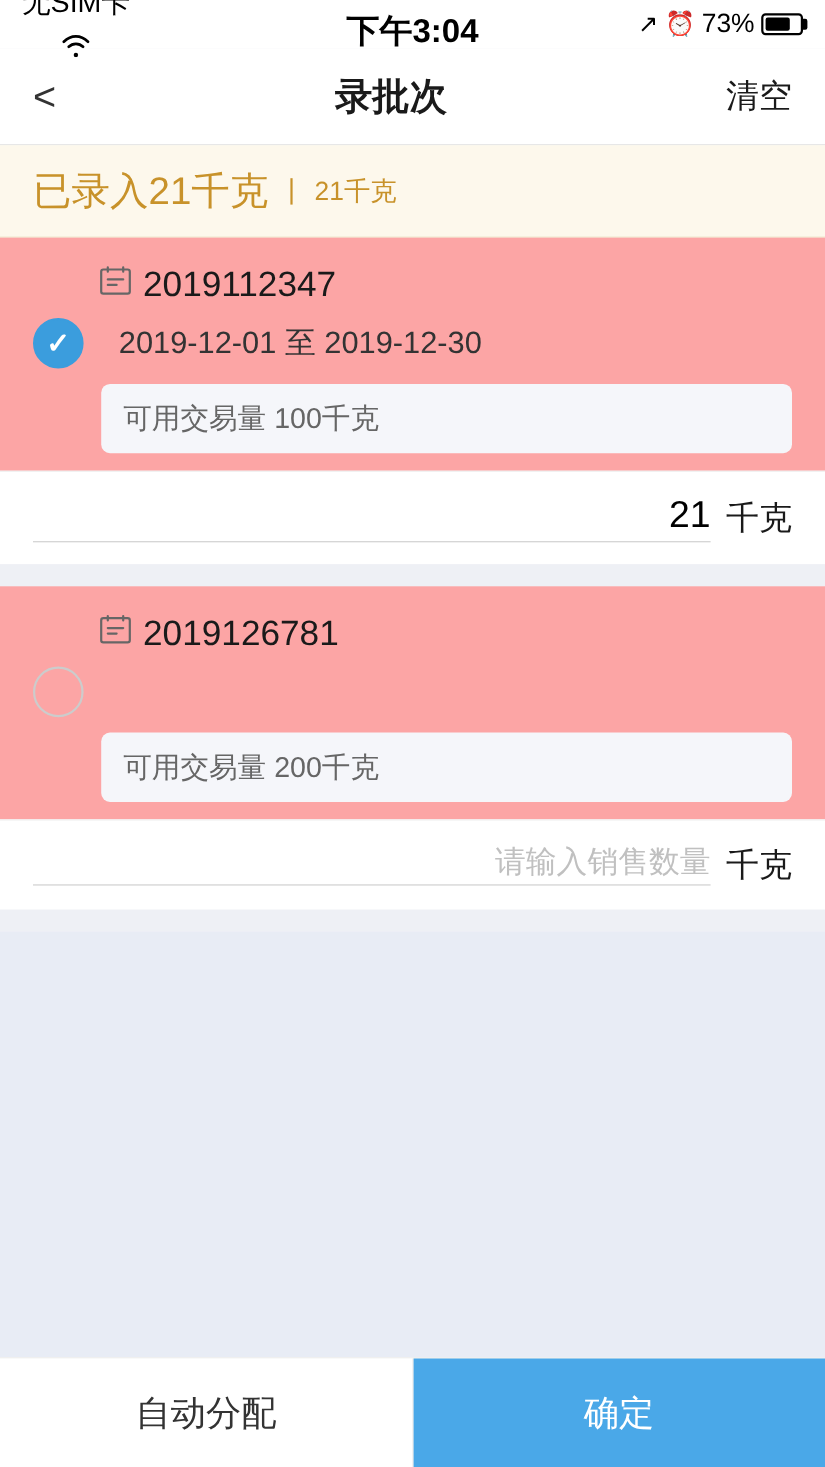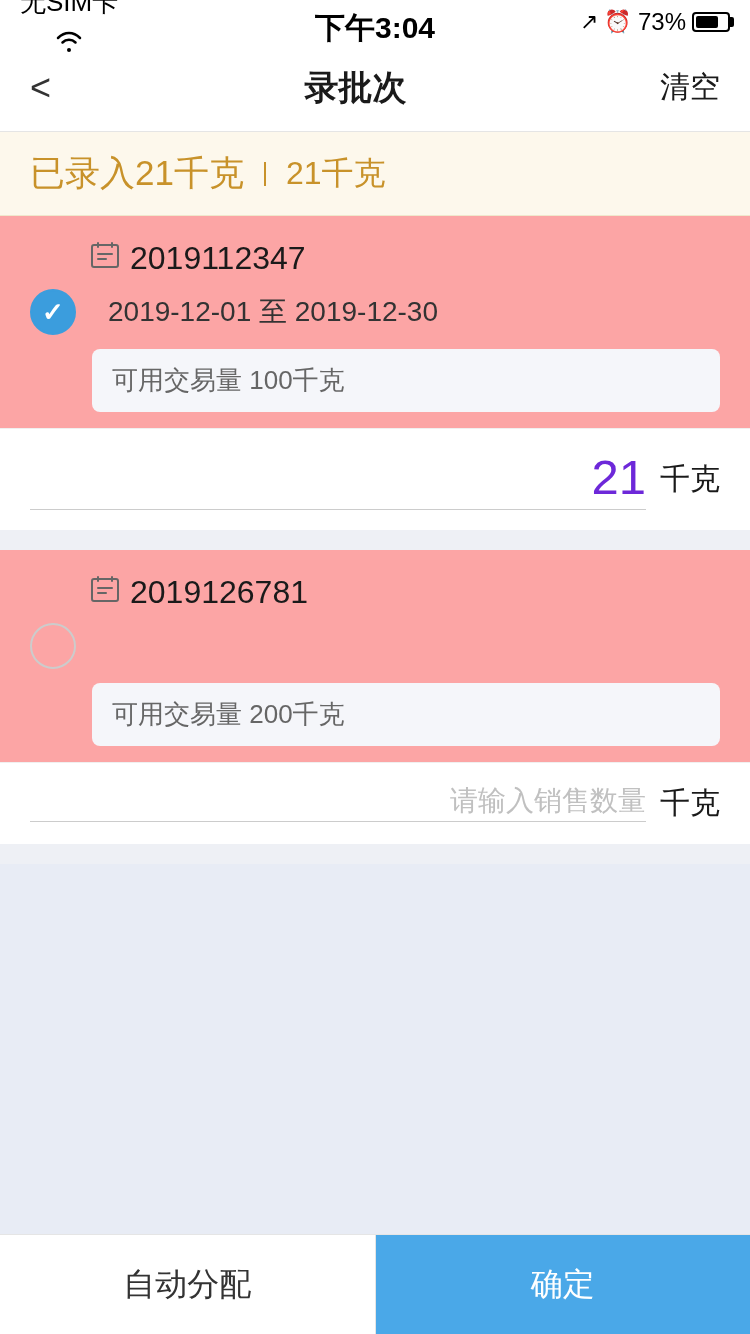--- a/index.html
+++ b/index.html
@@ -116,21 +116,21 @@
     .info-label {
       font-size: 35px;
       color: #c8922a;
     }
     .info-divider {
       width: 2px;
       height: 24px;
       background: #c8922a;
     }
     .info-value {
-      font-size: 32px;
+      font-size: 24px;
       color: #c8922a;
     }
 
     
     .batch-item {
       background: #fca5a5;
       padding: 24px 30px 16px 30px;
     }
     .batch-header {
       display: flex;
@@ -191,23 +191,23 @@
     .qty-row {
       background: #fff;
       padding: 20px 30px;
       display: flex;
       align-items: center;
       justify-content: flex-end;
       gap: 14px;
       border-top: 1px solid #f0f0f0;
     }
     .qty-input {
-      font-size: 49px;
+      font-size: 34px;
       font-weight: 500;
-      color: #6d28d9;
+      color: #000000;
       text-align: right;
       border: none;
       outline: none;
       background: transparent;
       width: 120px;
     }
     .qty-input::placeholder {
       color: #c0c0c0;
       font-size: 28px;
     }

